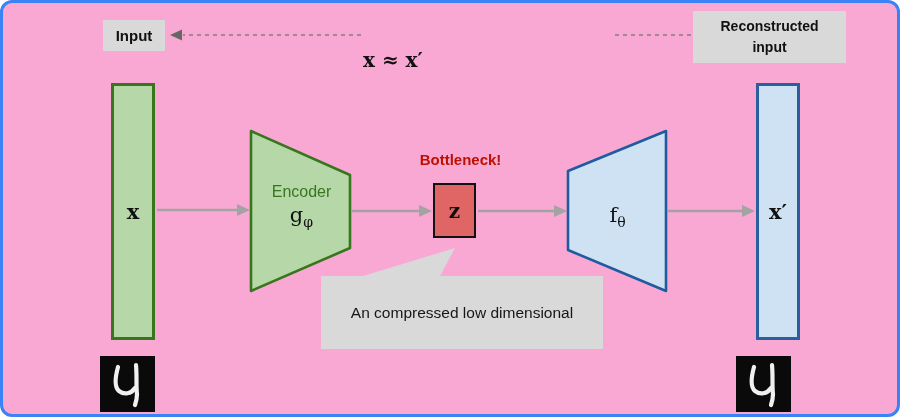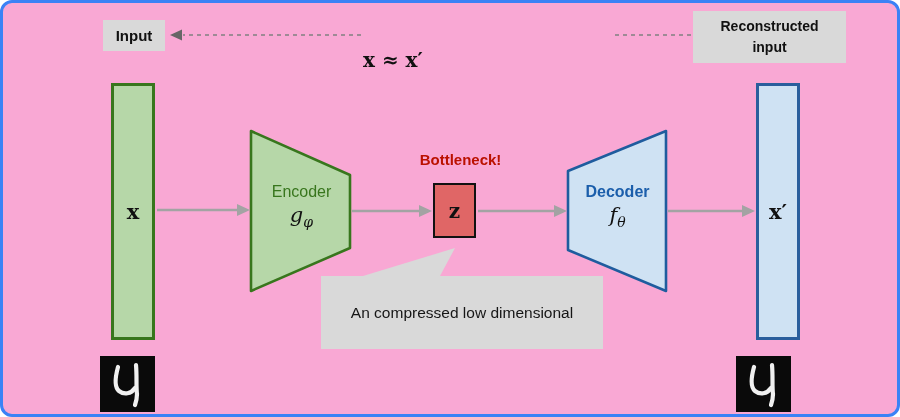--- a/index.html
+++ b/index.html
@@ -12,21 +12,21 @@
   .abs{position:absolute;box-sizing:border-box;}
   .graybox{background:#d9d9d9;color:#111;font-weight:bold;display:flex;align-items:center;justify-content:center;text-align:center;}
   .input-label{left:100px;top:17px;width:62px;height:31px;font-size:15px;}
   .recon-label{left:690px;top:8px;width:153px;height:52px;font-size:14px;line-height:21px;flex-direction:column;}
   .identical{left:340px;top:24px;width:240px;text-align:center;font-size:15px;color:#1a1a1a;}
   .equation{left:360px;top:45px;width:140px;text-align:left;font-size:20px;font-weight:bold;font-family:"DejaVu Serif",serif;color:#111;}
   .vec{display:flex;align-items:center;justify-content:center;font-family:"DejaVu Serif",serif;font-weight:bold;font-size:21px;color:#111;}
   .vec-in{left:108px;top:80px;width:44px;height:257px;background:#b6d7a8;border:3px solid #38761d;}
   .vec-out{left:753px;top:80px;width:44px;height:257px;background:#cfe2f3;border:3px solid #2a5e9c;}
   .enc-title{left:250px;top:180px;width:97px;text-align:center;font-size:16px;font-weight:normal;color:#38761d;}
-  .enc-func,.dec-func{width:97px;text-align:center;font-size:21px;font-family:"DejaVu Serif",serif;font-style:italic;color:#111;top:200px;}
+  .enc-func,.dec-func{width:97px;text-align:center;font-size:21px;font-family:"DejaVu Serif",serif;color:#111;top:200px;}
   .enc-func{left:250px;}
   .dec-title{left:566px;top:180px;width:97px;text-align:center;font-size:16px;font-weight:bold;color:#1b5eab;}
   .dec-func{left:566px;}
   .enc-func sub,.dec-func sub{font-size:14px;}
   .bottleneck-warning{left:400px;top:148px;width:115px;text-align:center;font-size:15px;font-weight:bold;color:#bb1100;}
   .zbox{left:430px;top:180px;width:43px;height:55px;background:#e06666;border:2.5px solid #111;display:flex;align-items:center;justify-content:center;font-family:"DejaVu Serif",serif;font-weight:bold;font-size:20px;color:#111;}
   .callout{left:318px;top:273px;width:282px;height:73px;background:#d9d9d9;color:#161616;font-size:15.5px;line-height:25px;text-align:center;display:flex;flex-direction:column;justify-content:center;}
   .mnist{width:55px;height:56px;background:#0a0a0a;}
   .mnist-left{left:97px;top:353px;}
   .mnist-right{left:733px;top:353px;}
@@ -86,21 +86,20 @@
   </div>
 
   <div class="abs enc-title">Encoder</div>
   <div class="abs enc-func"><span>g</span><sub>φ</sub></div>
 
   <div class="abs bottleneck-warning">Bottleneck!</div>
   <div class="abs zbox">
     <span>z</span>
   </div>
 
-  <div class="abs dec-title">Decoder</div>
   <div class="abs dec-func"><span>f</span><sub>θ</sub></div>
 
   <div class="abs callout">
     <span>An compressed low dimensional</span>
   </div>
 
   <div class="abs mnist mnist-left">
     <svg viewBox="0 0 55 56" width="55" height="56">
       <g fill="none" stroke="#f0f0f0" stroke-width="4.2" stroke-linecap="round">
         <path d="M 18 11 C 15 22 14 31 19 35 C 24 39 31 38 35 32"></path>

